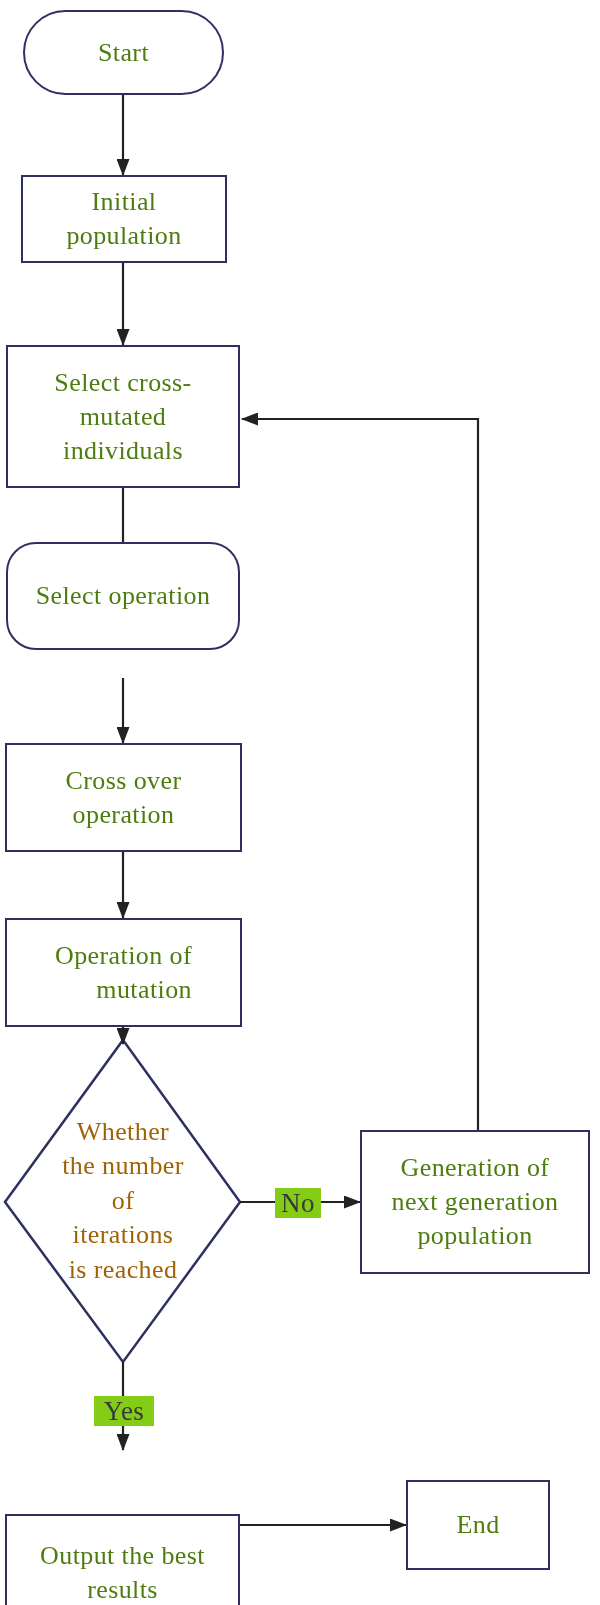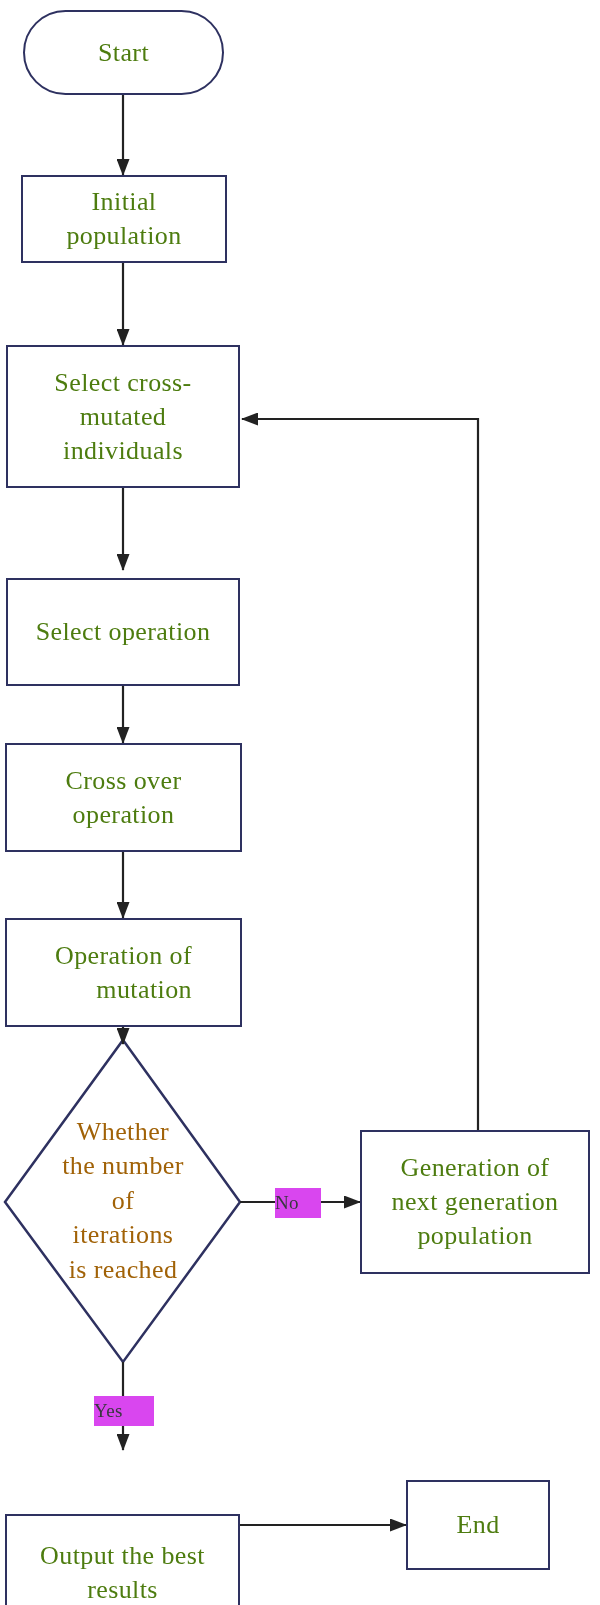--- a/index.html
+++ b/index.html
@@ -46,25 +46,26 @@
     text-align: center;
     color: #a16207;
     font-size: 26px;
     line-height: 34.5px;
     letter-spacing: 0.4px;
     white-space: pre-line;
     background: transparent;
   }
   .edge-label {
     position: absolute;
-    background: #d946ef;
+    background: #84cc16;
     color: #38383e;
-    font-size: 19px;
+    font-size: 27px;
     line-height: 30px;
     letter-spacing: 0.4px;
+    text-align: center;
   }
 </style>
 </head>
 <body>
 
 <div class="canvas">
 
   <svg class="edges-layer" width="600" height="1605" viewBox="0 0 600 1605">
     <defs>
       <marker id="arrow" viewBox="0 0 17 13" refX="16" refY="6.5" markerWidth="17" markerHeight="13" orient="auto" markerUnits="userSpaceOnUse">
@@ -88,21 +89,21 @@
 
   <div class="node stadium" style="left:23px; top:10px; width:201px; height:85px;">Start</div>
 
   <div class="node" style="left:21px; top:175px; width:206px; height:88px;">Initial
 population</div>
 
   <div class="node" style="left:6px; top:345px; width:234px; height:143px;">Select cross-
 mutated
 individuals</div>
 
-  <div class="node" style="left:6px; top:578px; width:234px; height:108px;">Select operation</div>
+  <div class="node" style="left:6px; top:542px; width:234px; height:108px;border-radius:30px;">Select operation</div>
 
   <div class="node" style="left:5px; top:743px; width:237px; height:109px;">Cross over
 operation</div>
 
   <div class="node" style="left:5px; top:918px; width:237px; height:109px;text-align:right;">Operation of
 mutation</div>
 
   <div class="diamond-label" style="left:38px; top:1114px; width:170px; height:174px;">Whether
 the number
 of

